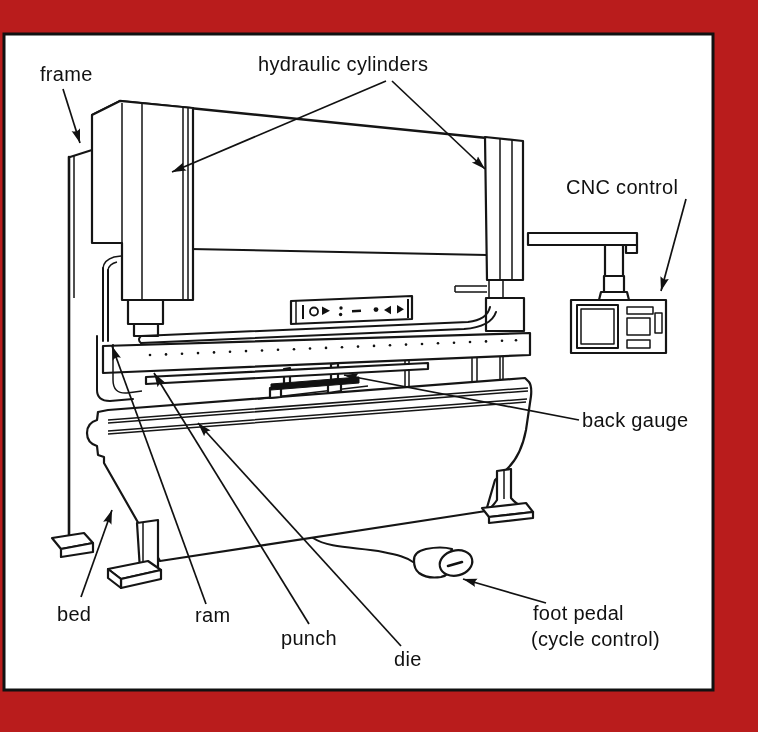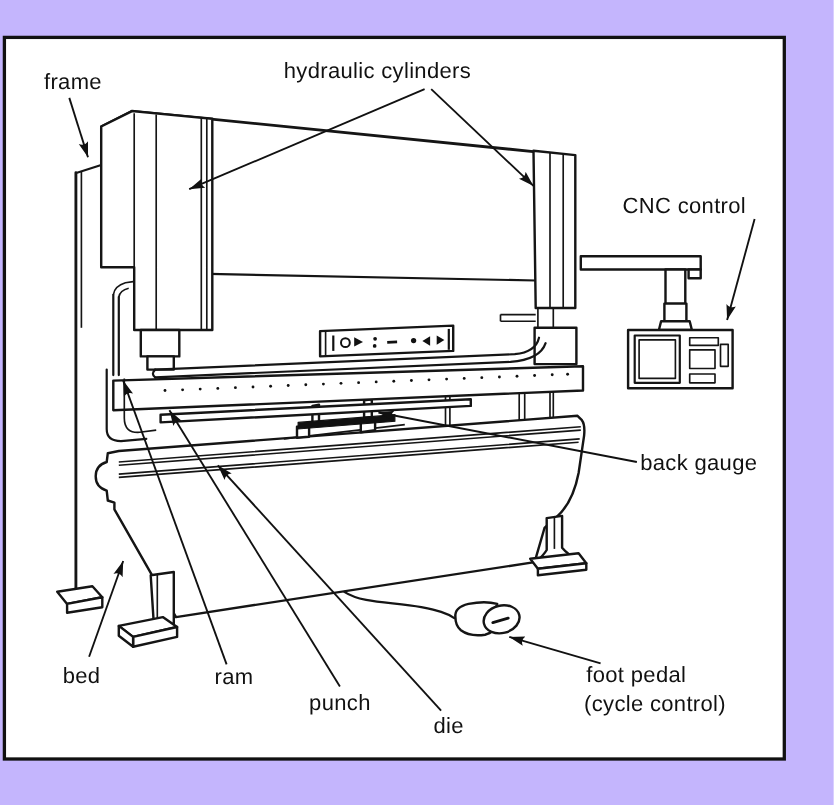--- a/index.html
+++ b/index.html
@@ -1,16 +1,16 @@
 <!DOCTYPE html>
 <html><head>
 <meta charset="utf-8">
 <style>
   html,body{margin:0;padding:0;background:#ffffff;}
-  .stage{position:relative;width:758px;height:732px;background:#c4b5fd;overflow:hidden;}
+  .stage{position:relative;width:758px;height:732px;background:#b91c1c;overflow:hidden;}
   svg{position:absolute;left:0;top:0;}
   .lbl{font-family:"Liberation Sans","DejaVu Sans",sans-serif;font-size:20px;letter-spacing:.3px;fill:#111;}
   .ln{stroke:#151515;stroke-width:2;fill:none;stroke-linejoin:round;stroke-linecap:round;}
   .ln-thick{stroke:#151515;stroke-width:2.6;fill:none;stroke-linejoin:round;stroke-linecap:round;}
   .ln-thin{stroke:#151515;stroke-width:1.5;fill:none;stroke-linejoin:round;}
   .solid{stroke:#151515;stroke-width:2.2;fill:#ffffff;stroke-linejoin:round;}
   .dark{fill:#111;stroke:#111;}
   .leader{stroke:#111;stroke-width:1.7;fill:none;}
 </style>
 </head>

